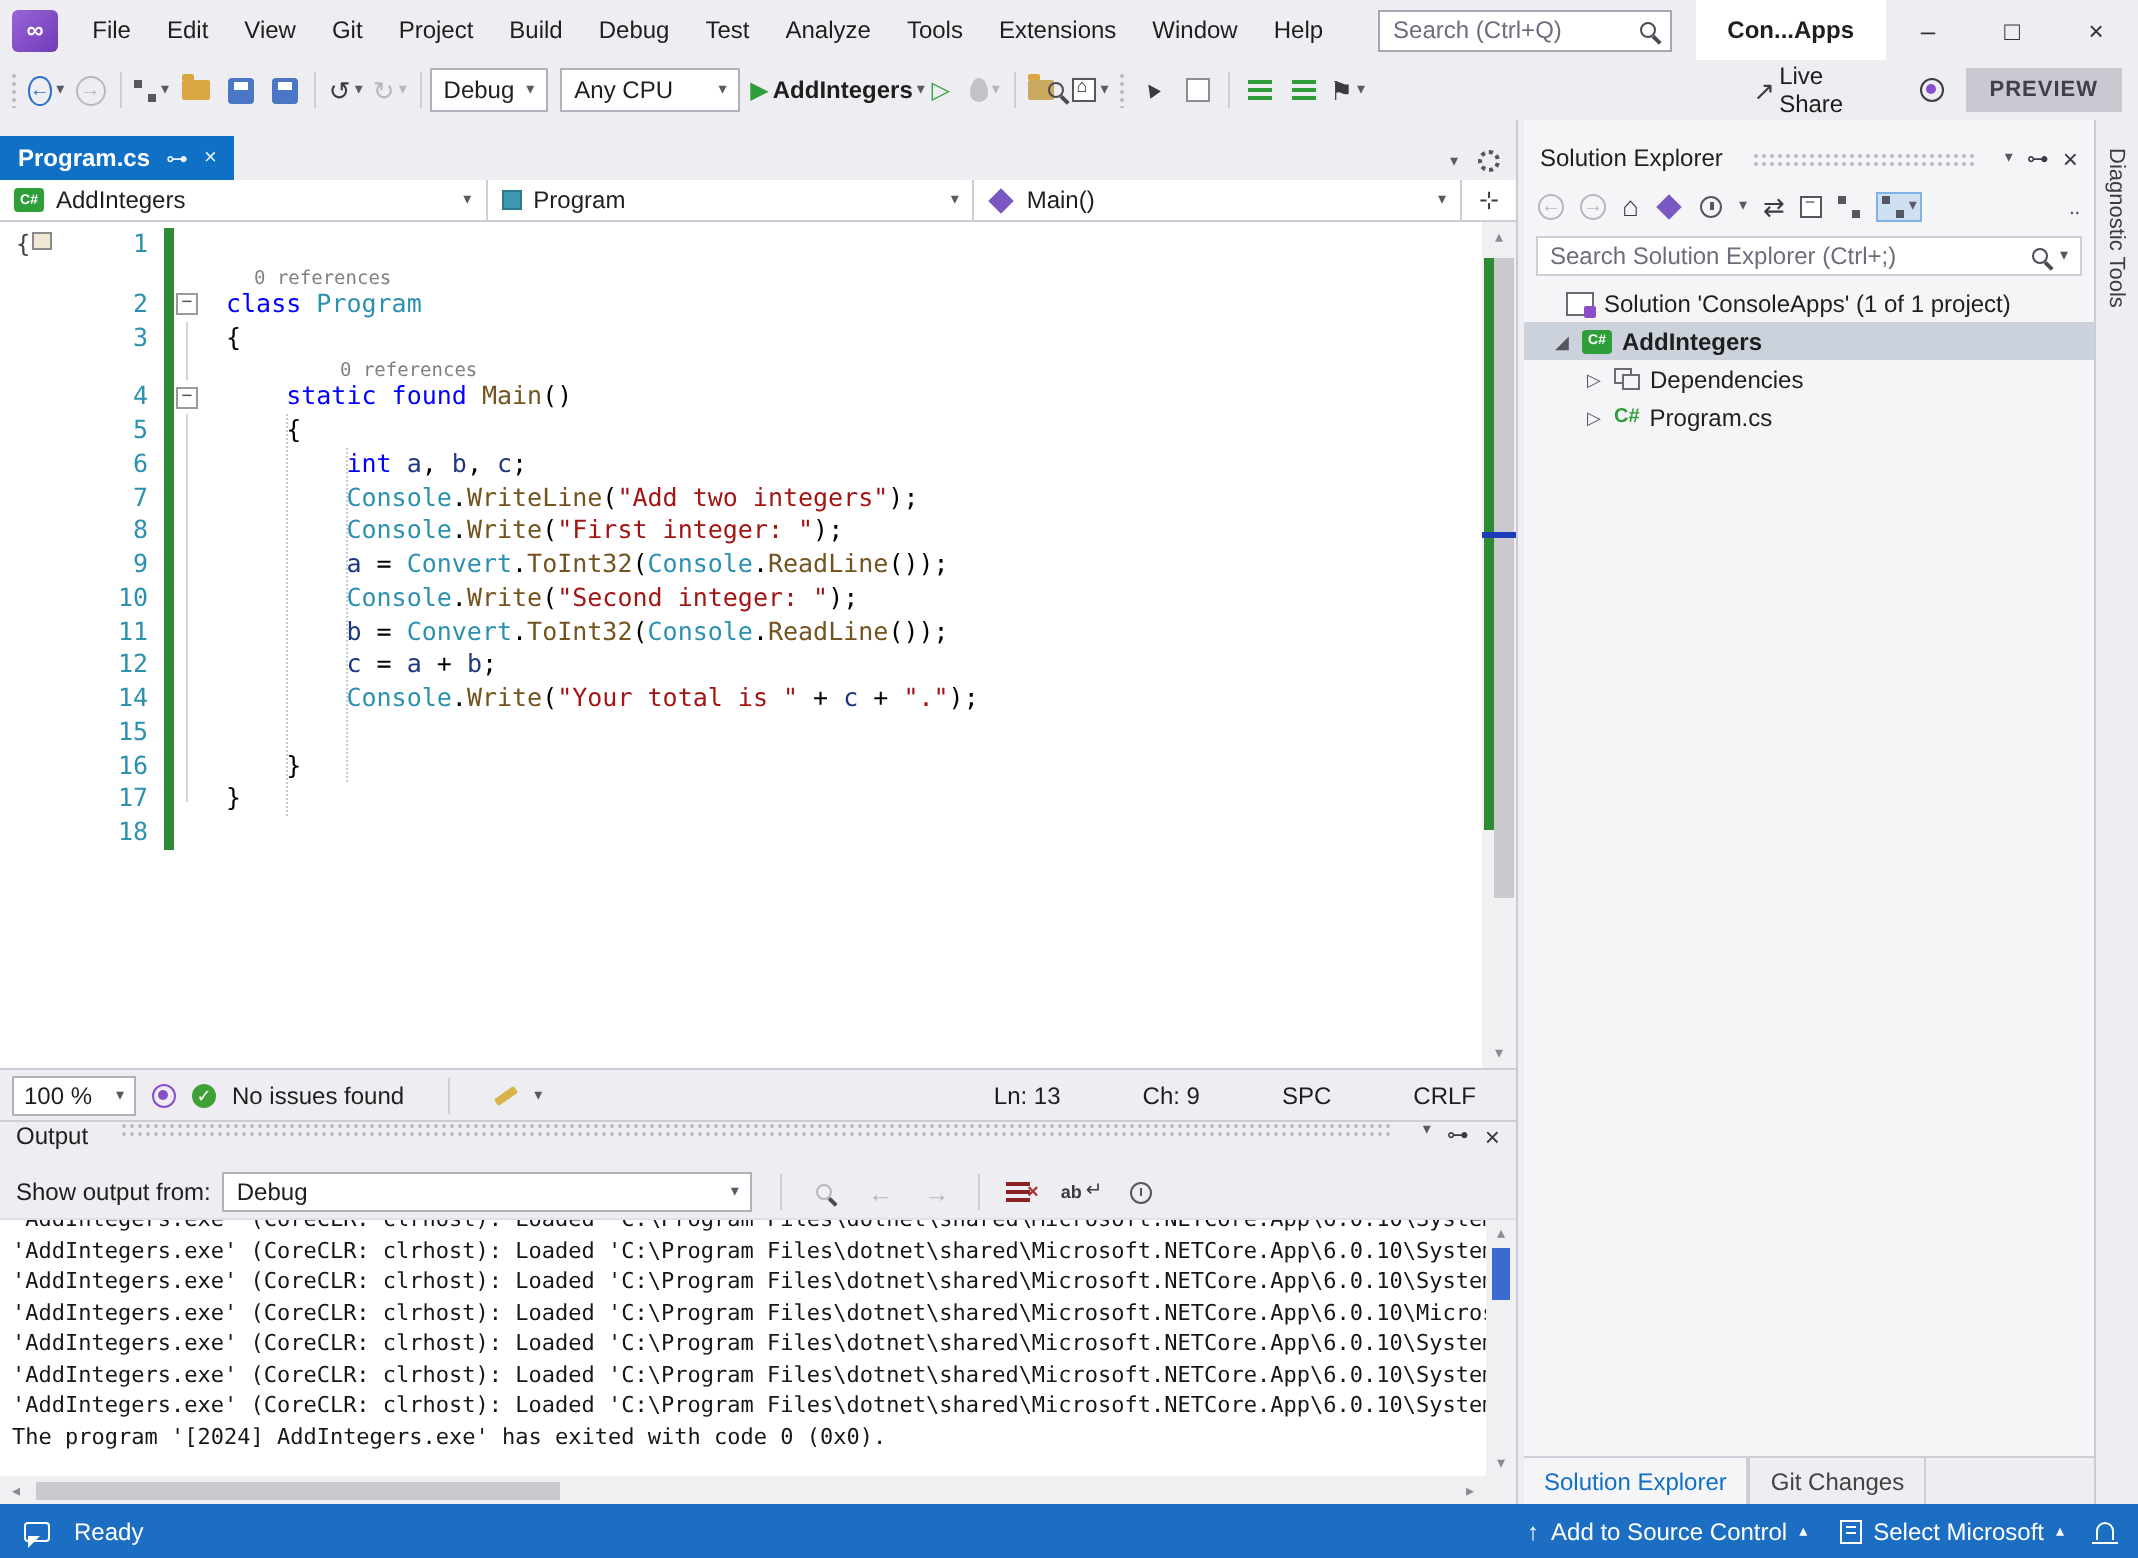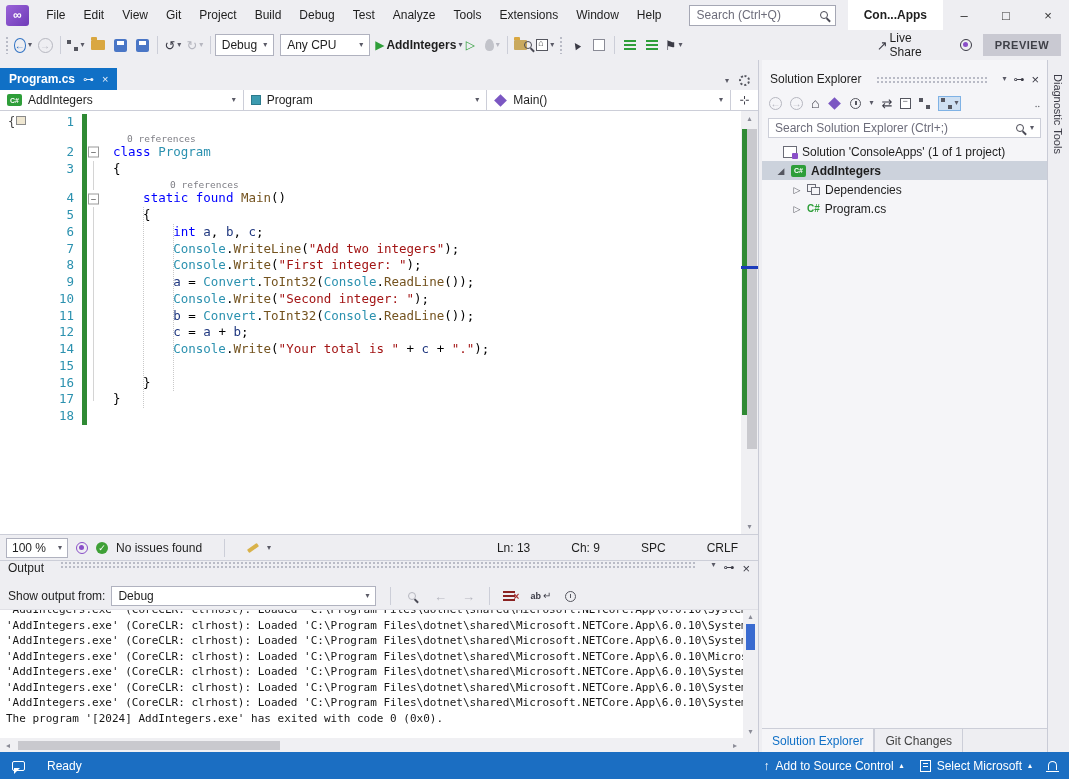--- a/index.html
+++ b/index.html
@@ -142,21 +142,21 @@
   .ic-deps{width:13px;height:11px;position:relative;flex:none}
   .ic-deps::before{content:"";position:absolute;left:0;top:0;width:7px;height:6px;border:1.2px solid #6a6b76}
   .ic-deps::after{content:"";position:absolute;right:0;bottom:0;width:7px;height:6px;border:1.2px solid #6a6b76;background:#f5f5f8}
   .ic-cs{color:#2e9e39;font-weight:bold;font-size:10px;flex:none}
   .ic-cs::after{content:"C#"}
   .setabs{height:24px;display:flex;border-top:1px solid #ccced8;background:#eeeef2;align-items:stretch}
   .setab{padding:0 10px;display:flex;align-items:center;font-size:12px;color:#424242;border-right:1px solid #ccced8}
   .setab.active{background:#f5f5f8;color:#1070c6}
 
   
-  .statusbar{height:27px;background:#1b6ec2;color:#fff;display:flex;align-items:center;padding:0 12px;gap:22px}
+  .statusbar{height:27px;background:#1b6ec2;color:#fff;display:flex;align-items:center;padding:0 12px;gap:12px}
   .bubble{width:13px;height:10px;border:1.4px solid #fff;border-radius:2px;position:relative}
   .bubble::after{content:"";position:absolute;left:1px;bottom:-4px;border:3px solid transparent;border-top-color:#fff;border-left-color:#fff;width:0;height:0}
   .sbright{margin-left:auto;display:flex;align-items:center;gap:16px}
   .sbitem{display:flex;align-items:center;gap:6px}
   .scaret{font-size:8px}
   .repo{width:11px;height:12px;border:1.4px solid #fff;position:relative}
   .repo::after{content:"";position:absolute;left:2px;top:2px;width:5px;height:1.5px;background:#fff;box-shadow:0 3px 0 #fff}
   .bell{width:9px;height:9px;border:1.4px solid #fff;border-bottom:none;border-radius:50% 50% 0 0;position:relative}
   .bell::after{content:"";position:absolute;left:-3px;bottom:-2px;width:13px;height:1.5px;background:#fff}
 </style>

